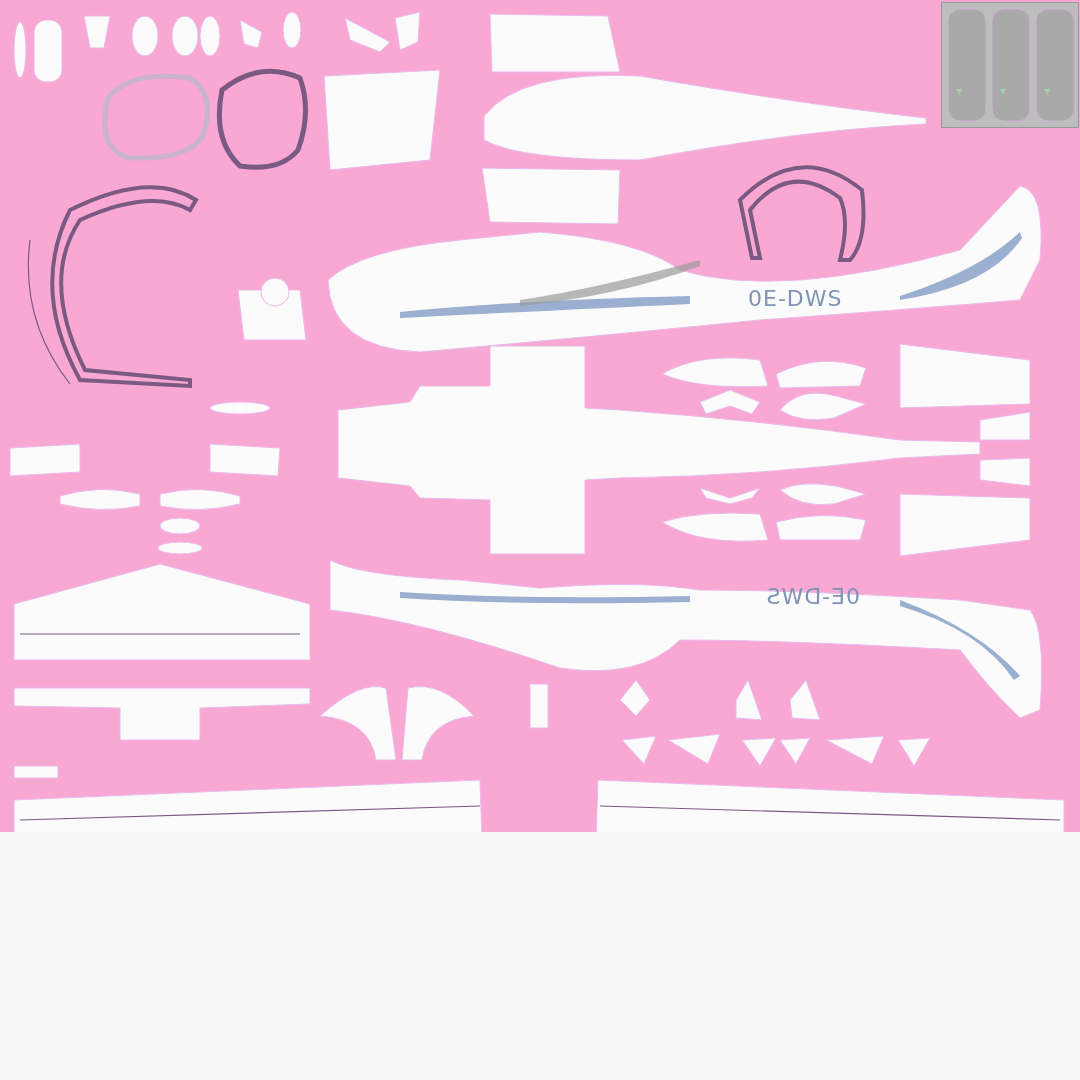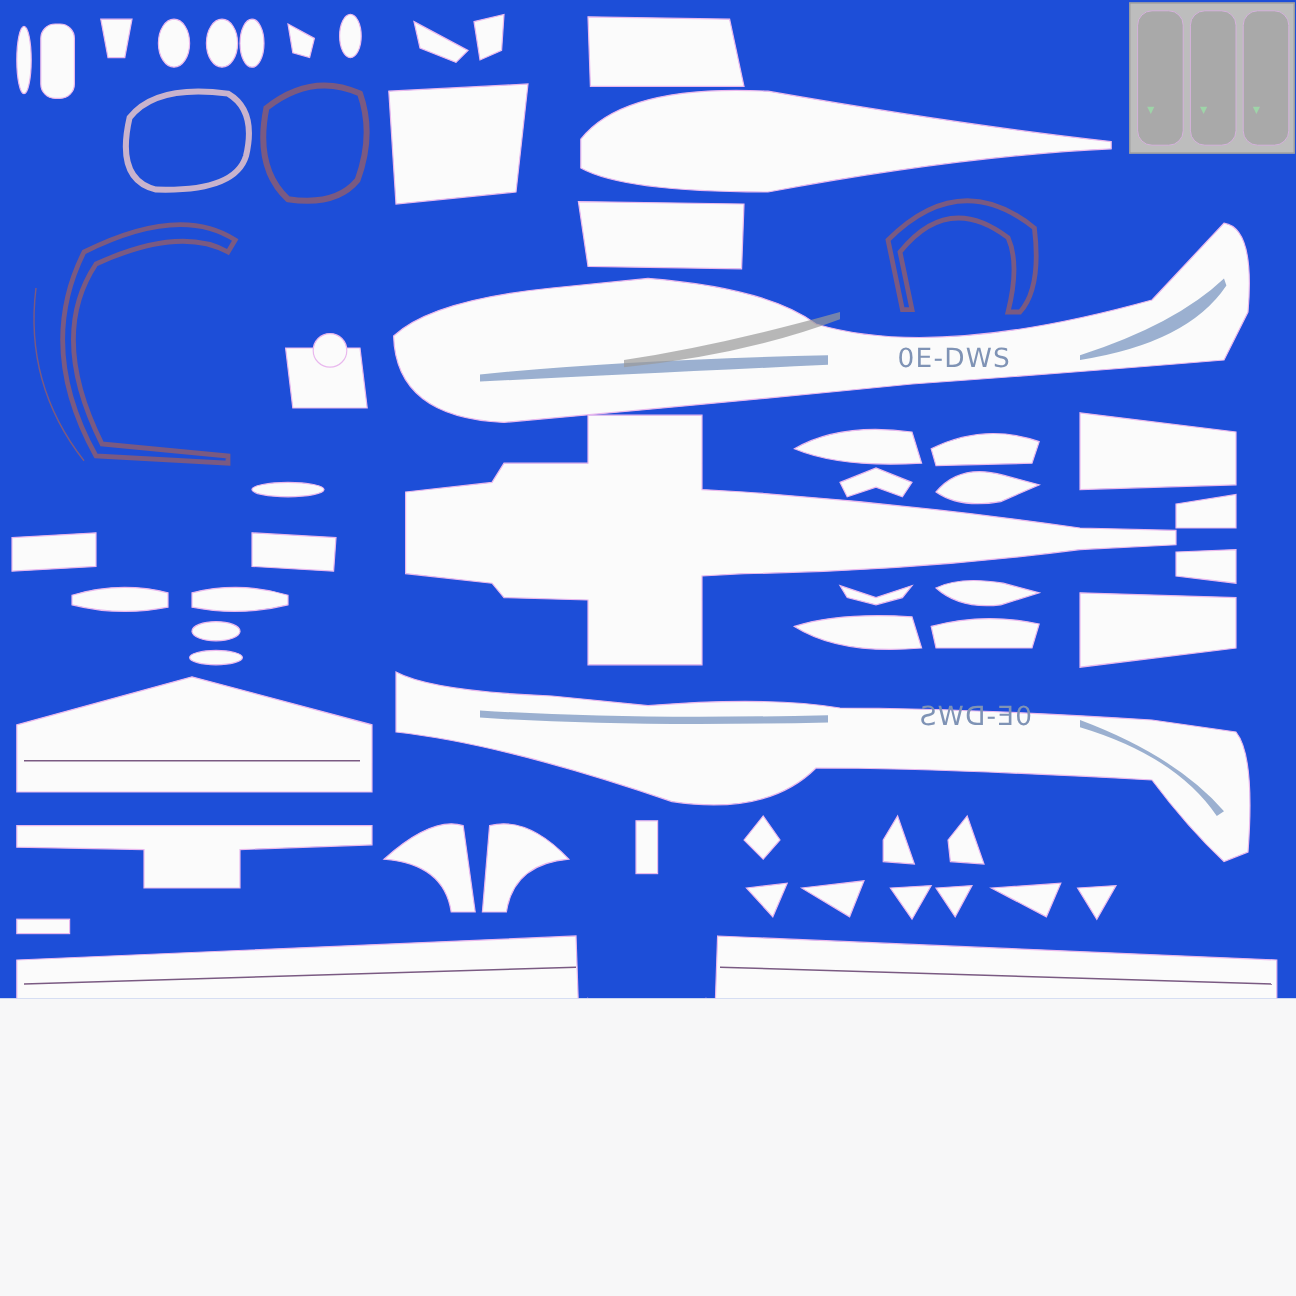--- a/index.html
+++ b/index.html
@@ -1,16 +1,16 @@
 <!DOCTYPE html>
 <html><head>
 <meta charset="utf-8">
 <style>
   html,body{margin:0;padding:0;background:#f7f7f8;}
-  #canvas{position:relative;width:1080px;height:832px;background:#1d4ed8;overflow:hidden;font-family:"DejaVu Sans",sans-serif;}
+  #canvas{position:relative;width:1080px;height:832px;background:#f9a8d4;overflow:hidden;font-family:"DejaVu Sans",sans-serif;}
   svg{position:absolute;left:0;top:0;}
   .uv{fill:#fbfbfb;stroke:#e9b8ee;stroke-width:1;}
   .grid{stroke:#9a9a9a;stroke-width:0.4;fill:none;}
   .seam{stroke:#7a5a82;stroke-width:1.2;fill:none;}
   .stripe-blue{fill:#8aa2c8;opacity:.85;}
   .stripe-grey{fill:#9a9a9a;opacity:.7;}
   .reg{font-family:"DejaVu Sans",sans-serif;font-size:22px;fill:#7f93b5;letter-spacing:1px;}
   #inset{position:absolute;left:941px;top:2px;width:136px;height:124px;background:#bdbdbd;border:1px solid #999;}
 </style>
 </head>

